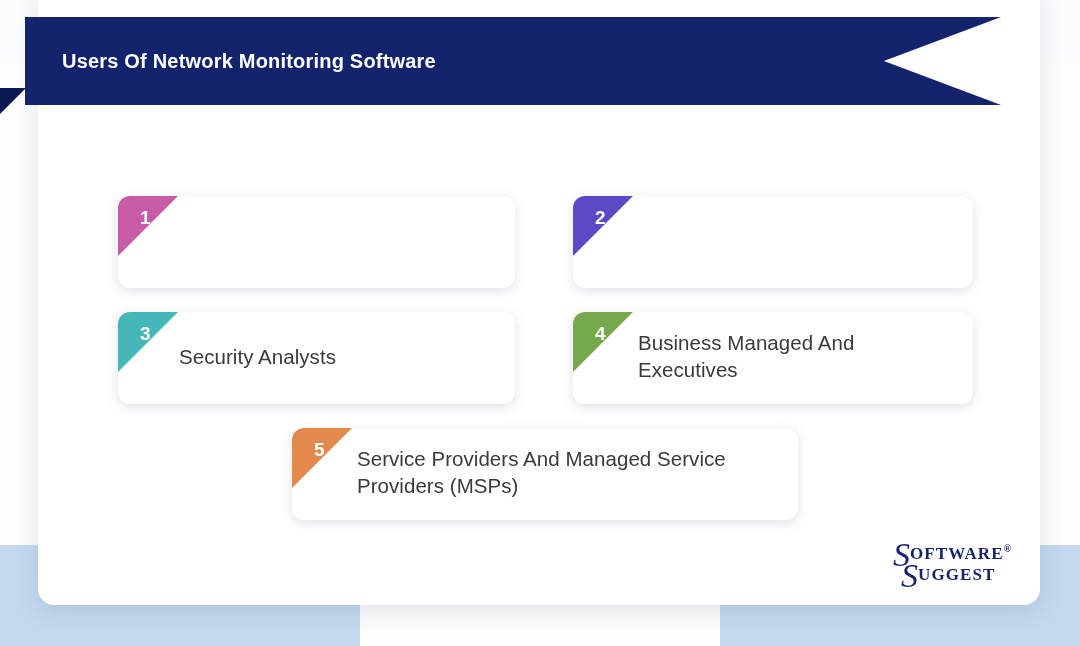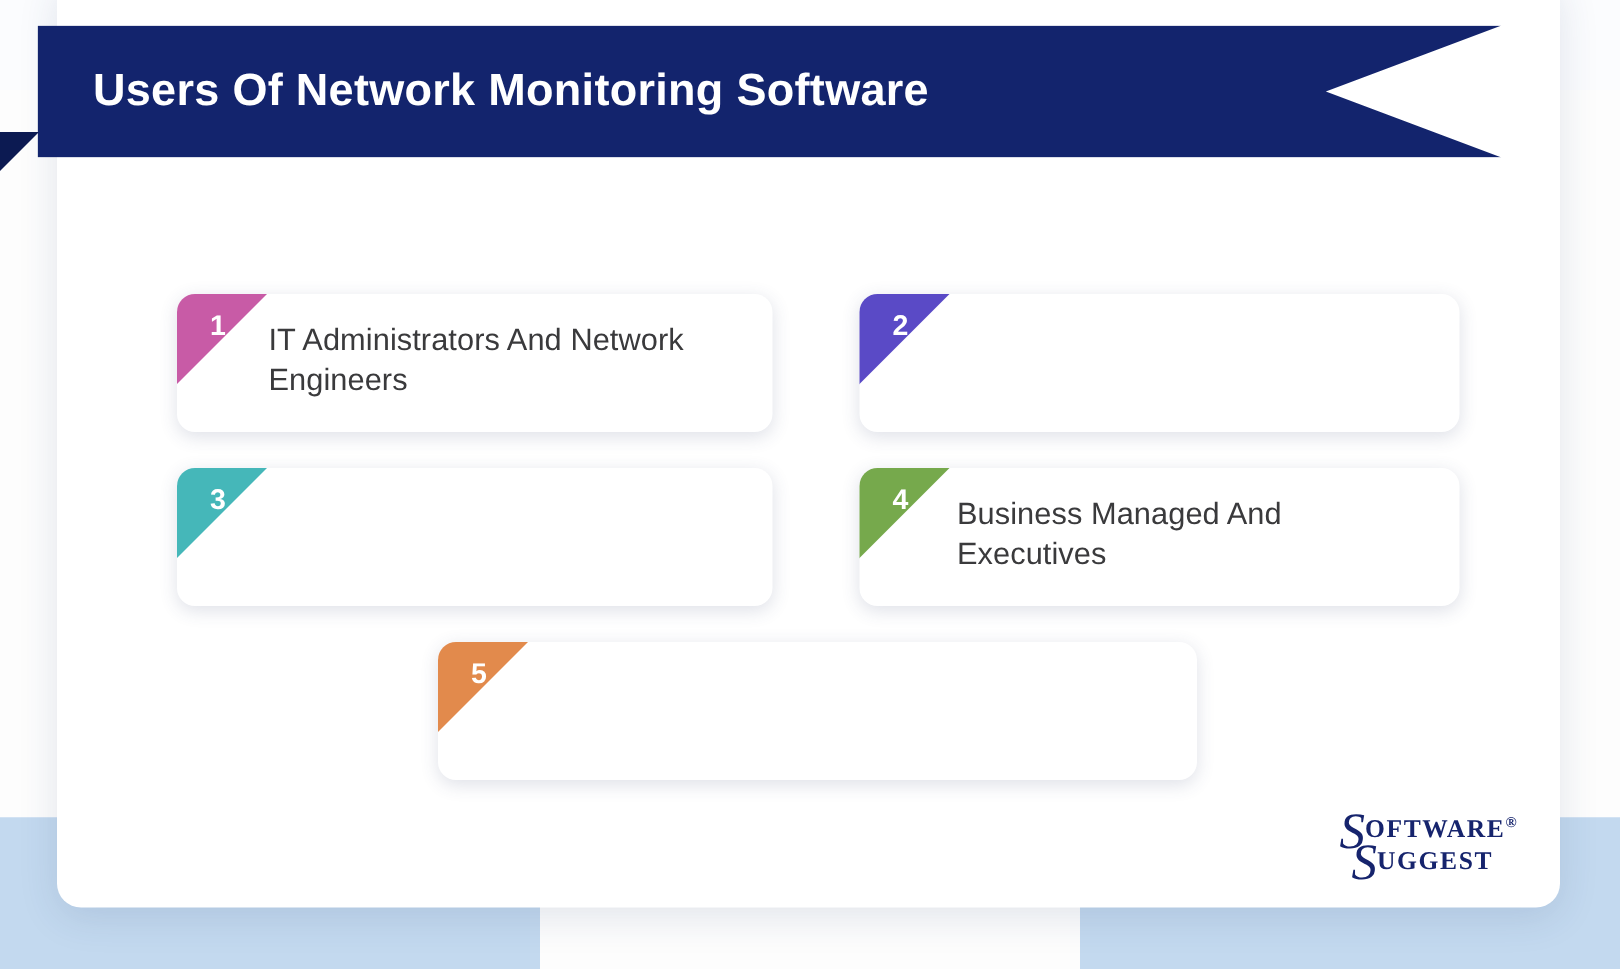--- a/index.html
+++ b/index.html
@@ -106,21 +106,21 @@
   }
   #banner-title {
     position: absolute;
     left: 37px;
     top: 0;
     height: 88px;
     display: flex;
     align-items: center;
     color: #ffffff;
     font-family: "Liberation Sans", sans-serif;
-    font-size: 30px;
+    font-size: 20px;
     font-weight: bold;
     letter-spacing: 0.2px;
     white-space: nowrap;
   }
 
   
   #cards-area {
     position: absolute;
     left: 0;
     top: 188px;
@@ -235,46 +235,47 @@
   <div id="banner-title">Users Of Network Monitoring Software</div>
 </div>
 <div id="banner-fold"></div>
 
 <div id="cards-area">
 
   <div class="card" id="card-1">
     <div class="badge-outer" style="background:#c85ba6">
       <span class="badge-num">1</span>
     </div>
-    <div class="card-label">IT Administrators And Network Engineers</div>
   </div>
 
   <div class="card" id="card-2">
     <div class="badge-outer" style="background:#5a4ac6">
       <span class="badge-num">2</span>
     </div>
   </div>
 
   <div class="card" id="card-3">
     <div class="badge-outer" style="background:#45b7b9">
       <span class="badge-num">3</span>
     </div>
+    <div class="card-label">Security Analysts</div>
   </div>
 
   <div class="card" id="card-4">
     <div class="badge-outer" style="background:#76a94c">
       <span class="badge-num">4</span>
     </div>
     <div class="card-label">Business Managed And Executives</div>
   </div>
 
   <div class="card" id="card-5">
     <div class="badge-outer" style="background:#e28a4c">
       <span class="badge-num">5</span>
     </div>
+    <div class="card-label">Service Providers And Managed Service Providers (MSPs)</div>
   </div>
 
 </div>
 
 <div id="logo">
   <div class="logo-row" id="logo-row-bottom">
     <span class="logo-big-s">S</span><span class="logo-rest">UGGEST</span>
   </div>
   <div class="logo-row" id="logo-row-top">
     <span class="logo-big-s">S</span><span class="logo-rest">OFTWARE</span><span class="logo-reg">®</span>

